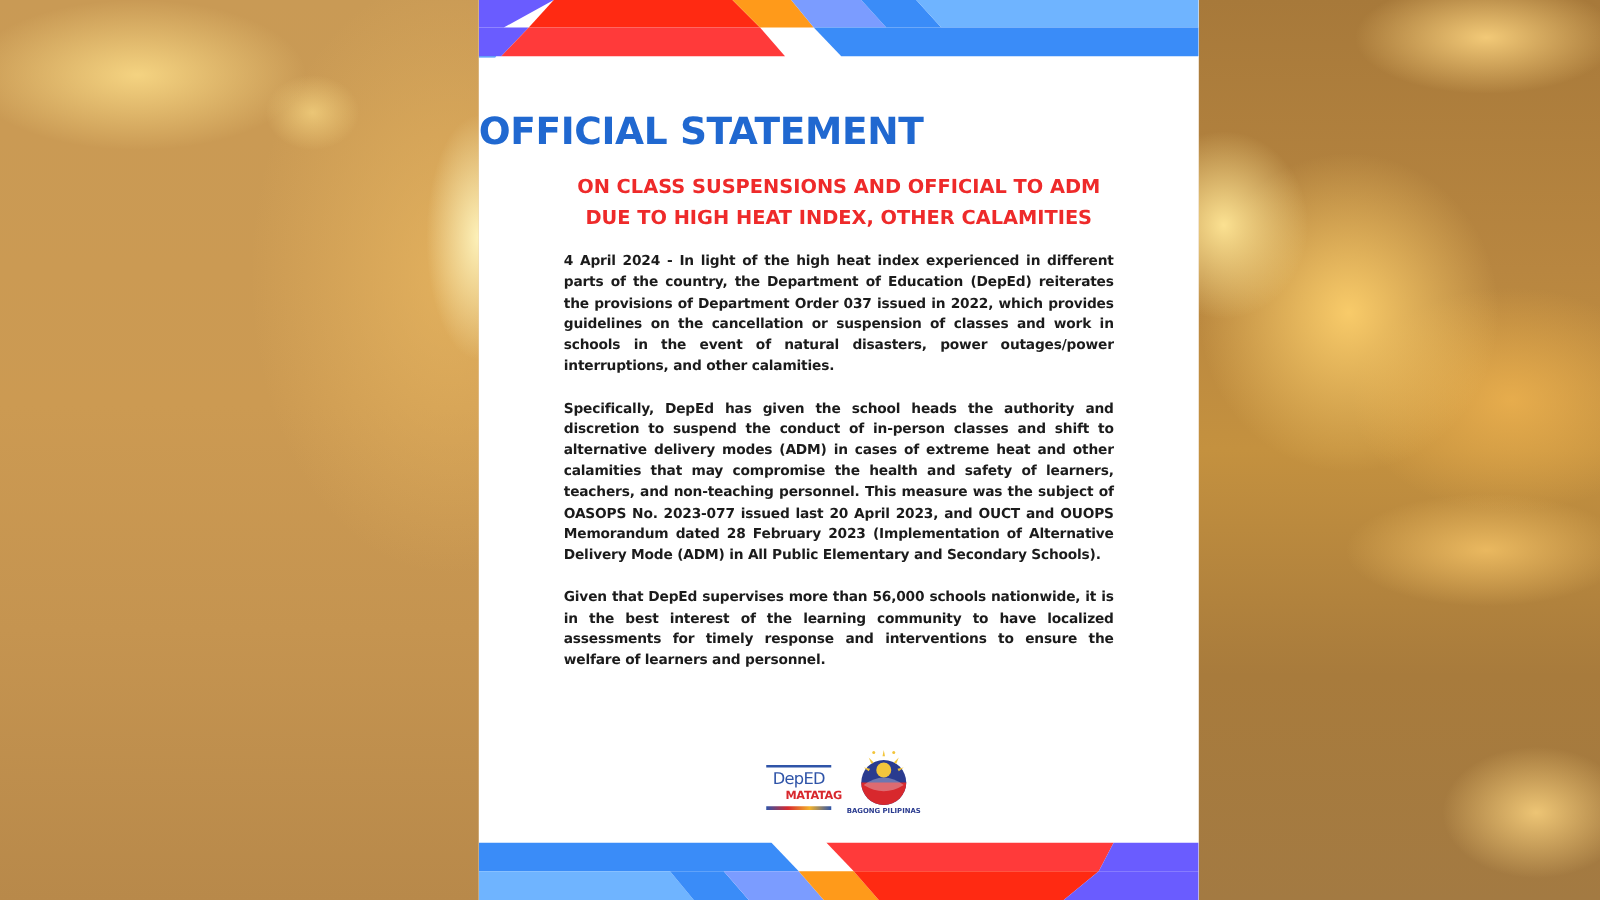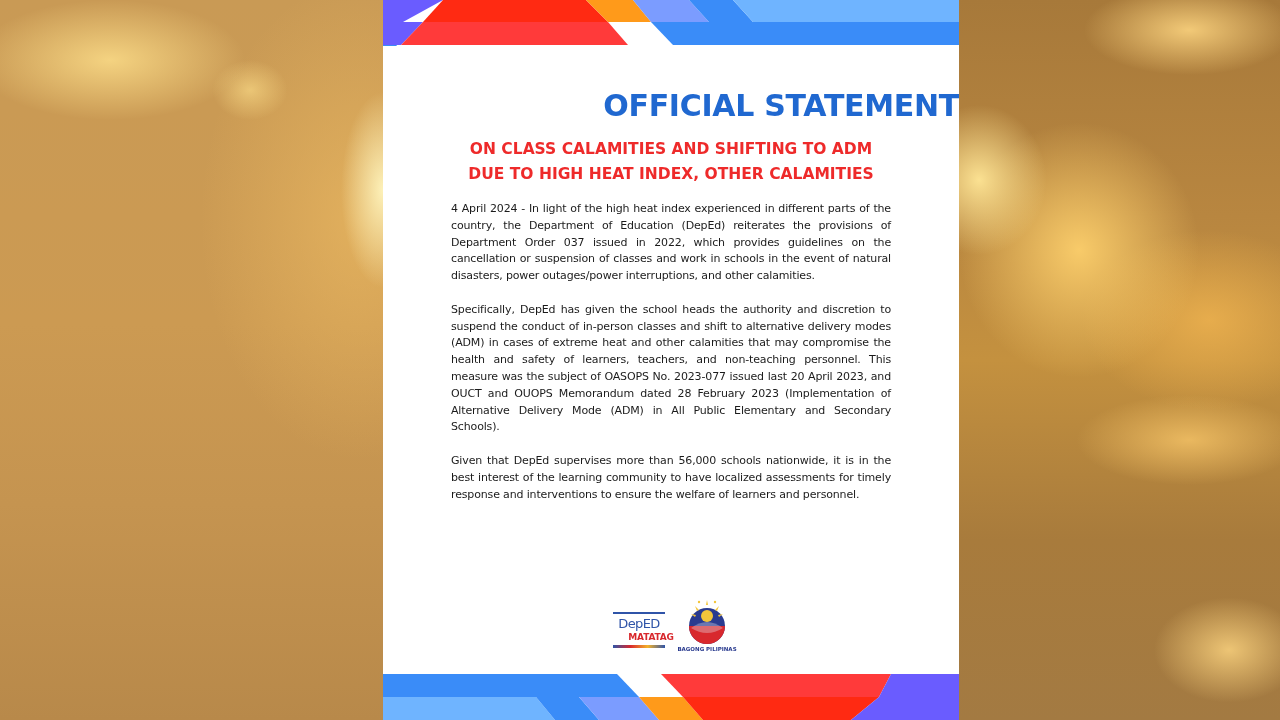--- a/index.html
+++ b/index.html
@@ -29,32 +29,32 @@
       linear-gradient(180deg, #a7793a 0%, #b88640 30%, #c4913f 50%, #a87b3c 75%, #a37a42 100%);
   }
   .card {
     position:absolute; left:383px; top:0; width:576px; height:720px;
     background:#ffffff; overflow:hidden;
   }
   .banner { position:absolute; left:0; width:576px; height:46px; }
   .banner.top { top:0; }
   .banner.bottom { bottom:0; }
   .title {
-    position:absolute; left:0; top:86px; width:576px; text-align:right;
+    position:absolute; left:0; top:86px; width:576px; text-align:left;
     font-family:"DejaVu Sans", sans-serif; font-weight:bold;
     font-size:30px; letter-spacing:-0.3px; line-height:40px;
   }
   .subtitle {
     position:absolute; left:0; top:137px; width:576px; text-align:center;
     font-family:"DejaVu Sans", sans-serif; font-weight:bold;
     font-size:15.5px; line-height:25px;
   }
   .body-text {
     position:absolute; left:68px; top:201px; width:440px;
-    font-family:"DejaVu Sans", sans-serif; font-weight:normal;
+    font-family:"DejaVu Sans", sans-serif; font-weight:bold;
     font-size:11px; line-height:16.8px; color:#1b1b1b;
     text-align:justify; letter-spacing:-0.15px;
   }
   .body-text p { margin:0 0 16.8px 0; }
   .logos {
     position:absolute; left:228px; top:598px; height:60px; width:130px;
   }
   .logo-deped { position:absolute; left:0; top:0; width:56px; height:58px; }
   .logo-bp { position:absolute; left:66px; top:0; width:60px; height:60px; }
   .deped-bar { position:absolute; left:2px; top:14px; width:52px; height:2px; background:#2f54a8; }
@@ -97,21 +97,21 @@
 
     <polygon points="0,22 40,22 18,45 0,45" fill="#6a5cff"></polygon>
     <polygon points="40,22 225,22 245,45 18,45" fill="#ff3a3a"></polygon>
     <polygon points="268,22 576,22 576,45 290,45" fill="#3a8cf8"></polygon>
     <polygon points="0,45 14,45 4,60 0,60" fill="#3a8cf8"></polygon>
   </svg>
 
   <div class="title" style="color:#2068d0;">OFFICIAL STATEMENT</div>
 
   <div class="subtitle" style="color:#ee2a2a;">
-    <div>ON CLASS CALAMITIES AND SHIFTING TO ADM</div>
+    <div>ON CLASS SUSPENSIONS AND OFFICIAL TO ADM</div>
     <div>DUE TO HIGH HEAT INDEX, OTHER CALAMITIES</div>
   </div>
 
   <div class="body-text">
     <p>4 April 2024 - In light of the high heat index experienced in different parts of the country, the Department of Education (DepEd) reiterates the provisions of Department Order 037 issued in 2022, which provides guidelines on the cancellation or suspension of classes and work in schools in the event of natural disasters, power outages/power interruptions, and other calamities.</p>
     <p>Specifically, DepEd has given the school heads the authority and discretion to suspend the conduct of in-person classes and shift to alternative delivery modes (ADM) in cases of extreme heat and other calamities that may compromise the health and safety of learners, teachers, and non-teaching personnel. This measure was the subject of OASOPS No. 2023-077 issued last 20 April 2023,  and OUCT and OUOPS Memorandum dated 28 February 2023 (Implementation of Alternative Delivery Mode (ADM) in All Public Elementary and Secondary Schools).</p>
     <p>Given that DepEd supervises more than 56,000 schools nationwide, it is in the best interest of the learning community to have localized assessments for timely response and interventions to ensure the welfare of learners and personnel.</p>
   </div>
 
   <div class="logos">

